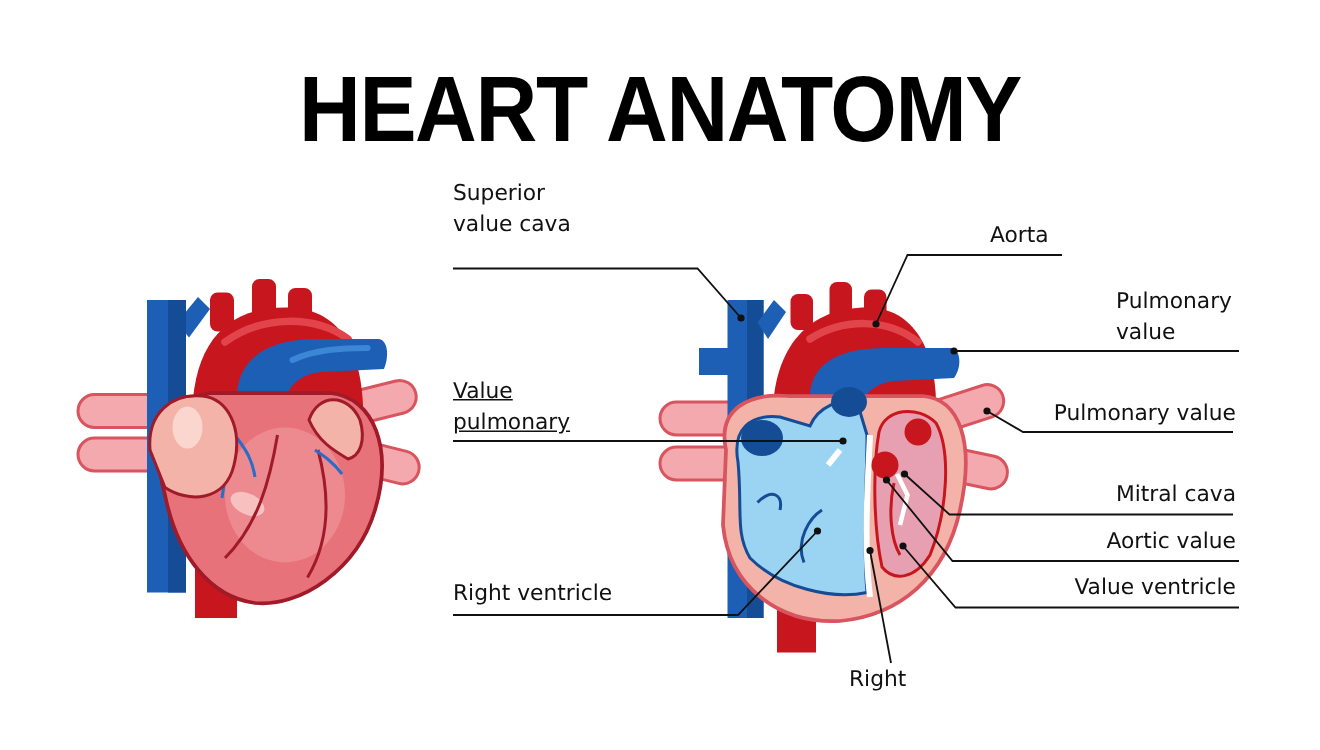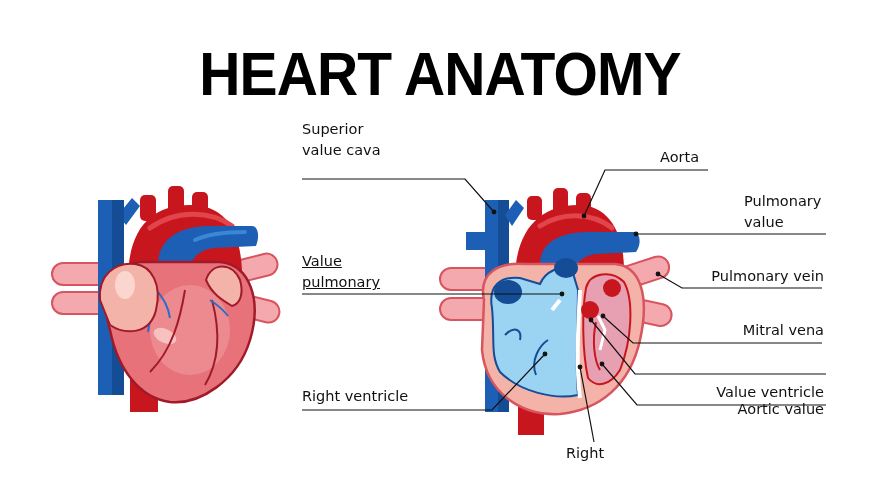--- a/index.html
+++ b/index.html
@@ -163,18 +163,18 @@
   <div>Value</div>
   <div>pulmonary</div>
 </div>
 <div class="lbl" style="left:302px;top:386px;text-align:center;">Right ventricle</div>
 
 <div class="lbl" style="left:641px;top:147px;margin-left:19px;">Aorta</div>
 <div class="lbl" style="left:744px;top:191px;">
   <div>Pulmonary</div>
   <div>value</div>
 </div>
-<div class="lbl right" style="right:56px;top:266px;">Pulmonary vein</div>
-<div class="lbl right" style="right:56px;top:320px;">Mitral vena</div>
-<div class="lbl right" style="right:56px;top:351px;margin-top:48px;">Aortic value</div>
+<div class="lbl right" style="right:56px;top:266px;">Pulmonary value</div>
+<div class="lbl right" style="right:56px;top:320px;">Mitral cava</div>
+<div class="lbl right" style="right:56px;top:351px;">Aortic value</div>
 <div class="lbl right" style="right:56px;top:382px;">Value ventricle</div>
 
 <div class="lbl" style="left:566px;top:443px;">Right</div>
 
 </body></html>

